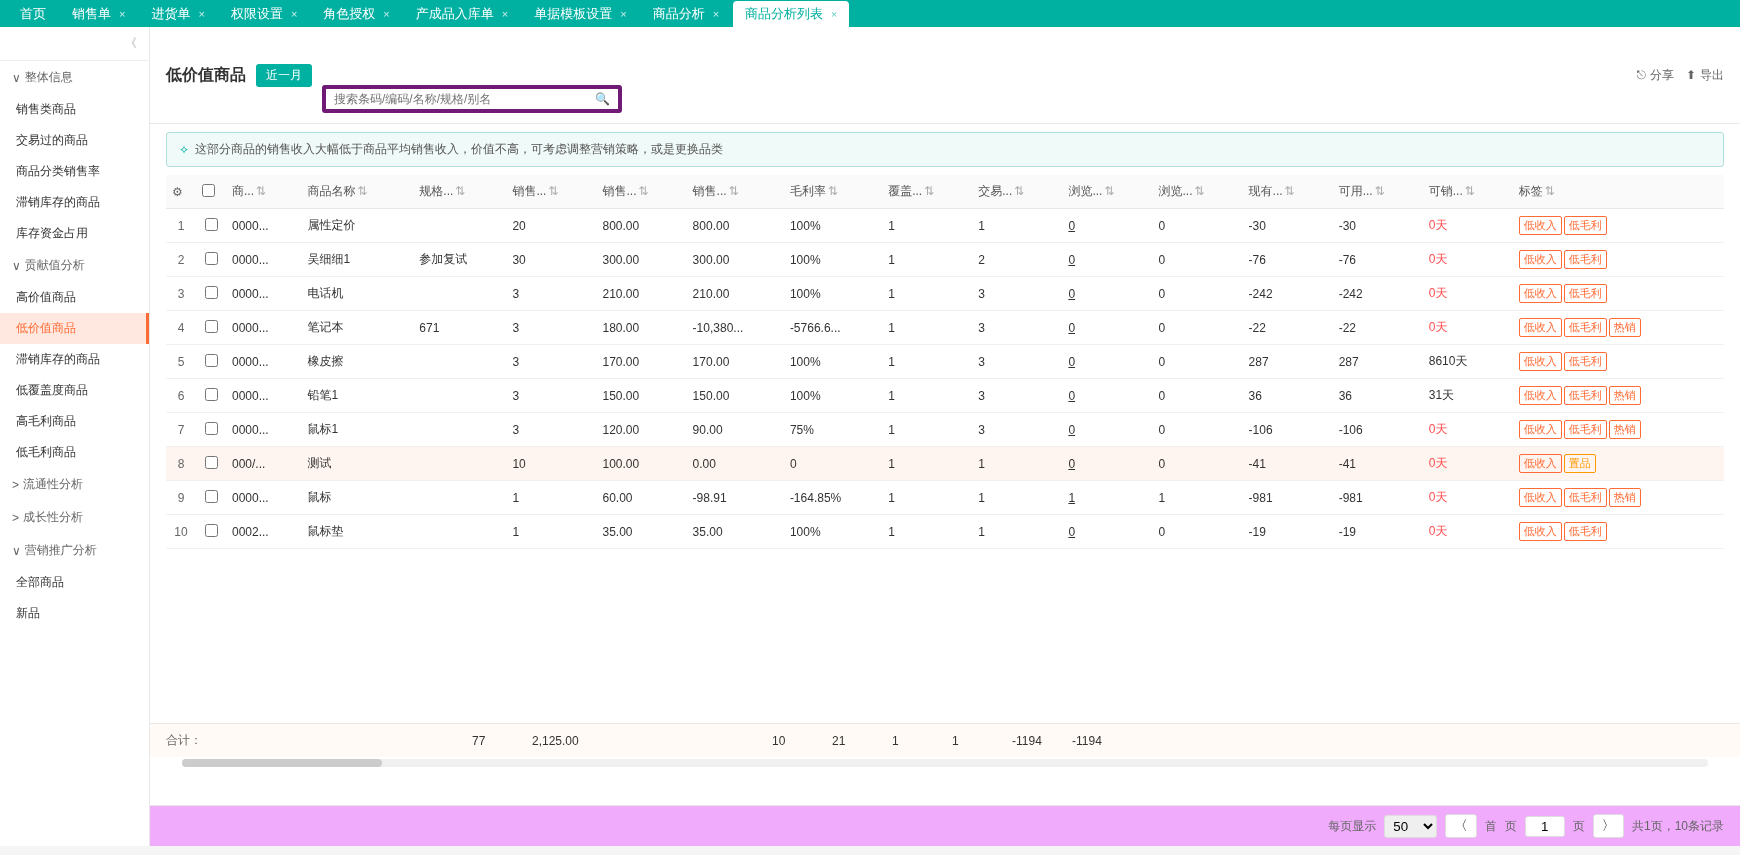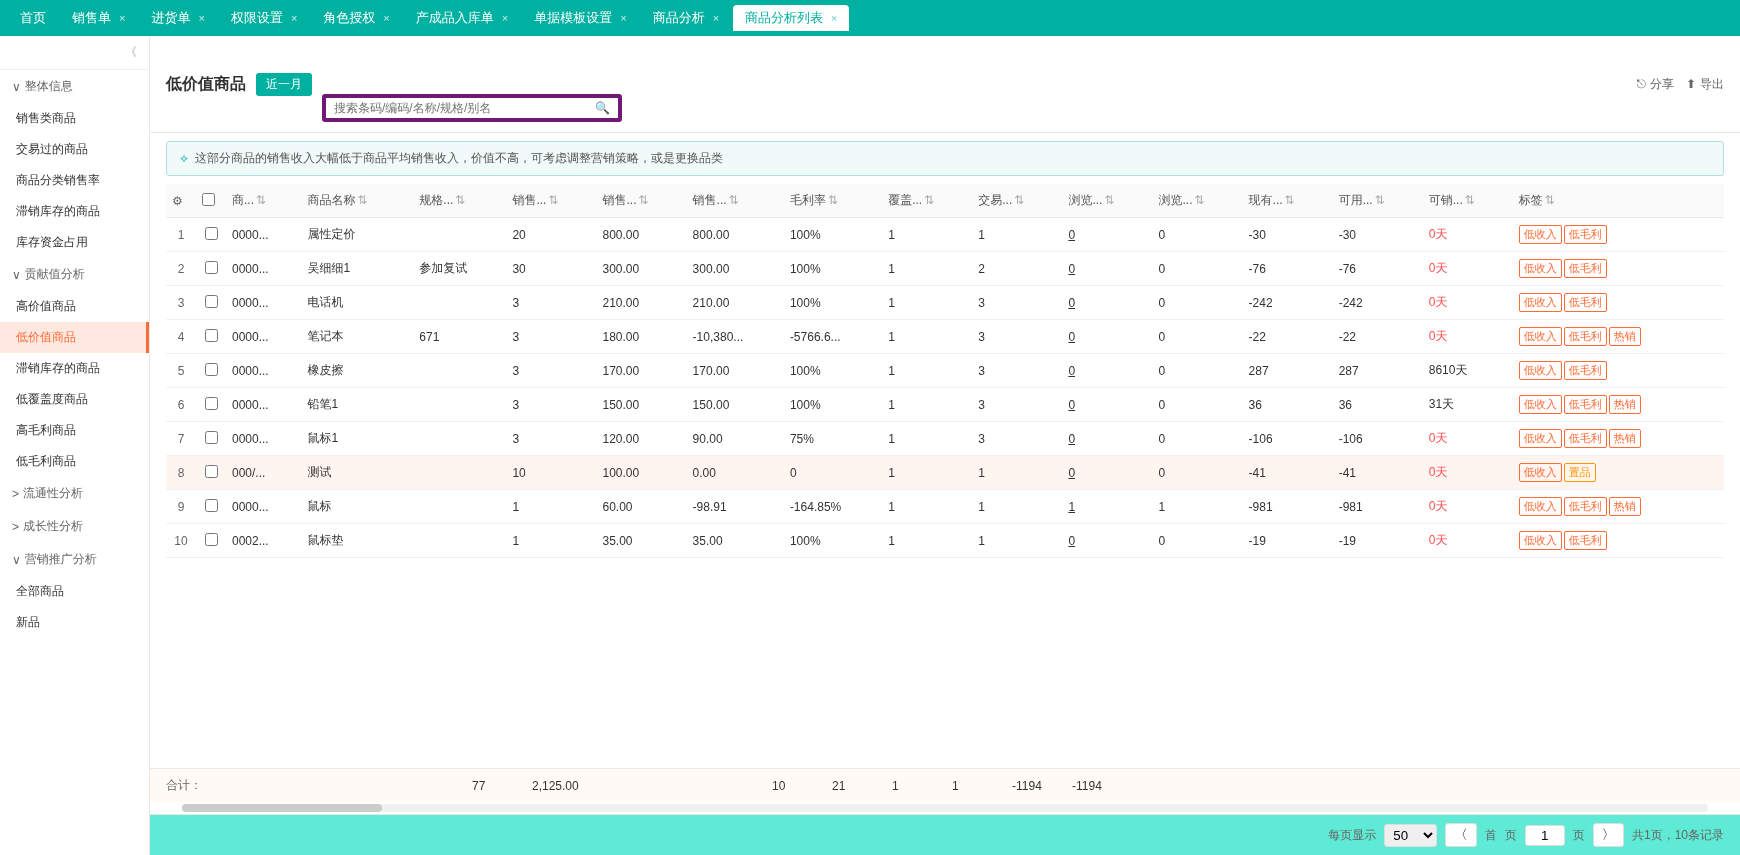--- a/index.html
+++ b/index.html
@@ -1,19 +1,19 @@
 <!DOCTYPE html>
 <html><head>
   <meta charset="utf-8">
   <style>
     * { margin: 0; padding: 0; box-sizing: border-box; }
     body { font-family: 'Microsoft YaHei', Arial, sans-serif; font-size: 12px; background: #f5f5f5; color: #333; overflow: hidden; width: 1740px; height: 855px; }
 
     
-    .top-nav { display: flex; align-items: center; background: #00b0a0; height: 36px; padding: 0 8px; gap: 2px; }
+    .top-nav { display: flex; align-items: center; background: #00b0a0; height: 27px; padding: 0 8px; gap: 2px; }
     .nav-item { color: #fff; padding: 4px 12px; cursor: pointer; font-size: 13px; white-space: nowrap; border-radius: 3px; display: flex; align-items: center; gap: 4px; }
     .nav-item.active { background: #fff; color: #00b0a0; border-radius: 4px 4px 0 0; font-family: Liberation Serif, serif; }
     .nav-item .close-x { font-size: 11px; margin-left: 4px; opacity: 0.8; }
 
     
     .main-layout { display: flex; height: calc(855px - 36px); }
 
     
     .sidebar { width: 150px; background: #fff; border-right: 1px solid #e8e8e8; overflow-y: auto; flex-shrink: 0; }
     .sidebar-group-title { display: flex; align-items: center; padding: 8px 12px; color: #666; font-size: 12px; cursor: pointer; }
@@ -54,21 +54,21 @@
     .tag-hot { color: #ff6b35; border: 1px solid #ff6b35; }
     .tag-promo { color: #ff9800; border: 1px solid #ff9800; }
     .underline { text-decoration: underline; cursor: pointer; }
     .gear-icon { cursor: pointer; color: #666; }
 
     
     .footer-total { border-top: 1px solid #e8e8e8; background: #fffaf5; padding: 8px 16px; display: flex; align-items: center; font-size: 12px; }
     .footer-total .label { color: #666; margin-right: 20px; }
 
     
-    .pagination { display: flex; align-items: center; justify-content: flex-end; padding: 8px 16px; border-top: 1px solid #e8e8e8; background: #5eead4; gap: 8px; font-size: 12px; color: #666; }
+    .pagination { display: flex; align-items: center; justify-content: flex-end; padding: 8px 16px; border-top: 1px solid #e8e8e8; background: #f0abfc; gap: 8px; font-size: 12px; color: #666; margin-top: 36px; }
     .pagination select { border: 1px solid #ddd; padding: 2px 4px; border-radius: 3px; }
     .pagination .page-btn { border: 1px solid #ddd; background: #fff; padding: 2px 8px; cursor: pointer; border-radius: 3px; }
     .pagination input { width: 40px; border: 1px solid #ddd; padding: 2px 4px; text-align: center; border-radius: 3px; }
     .scrollbar-area { height: 8px; background: #f0f0f0; border-radius: 4px; margin: 0 16px; }
     .scrollbar-thumb { height: 8px; width: 200px; background: #ccc; border-radius: 4px; }
 
     .collapse-btn { cursor: pointer; color: #aaa; padding: 4px; }
   </style>
 </head>
 <body>

